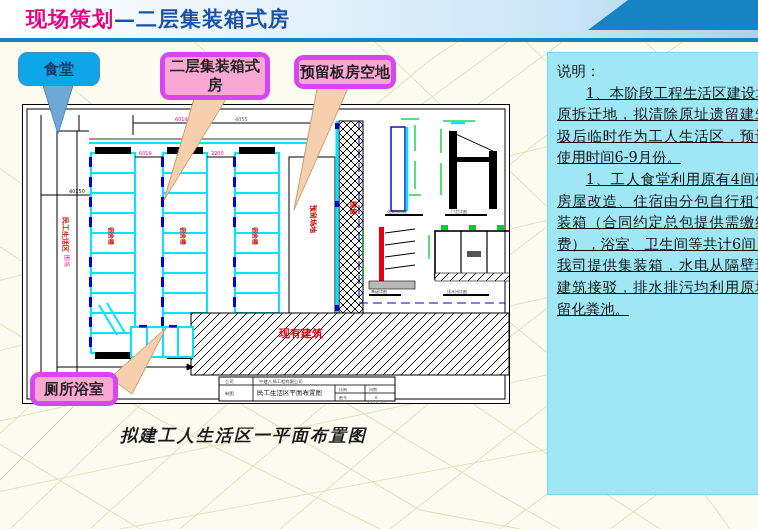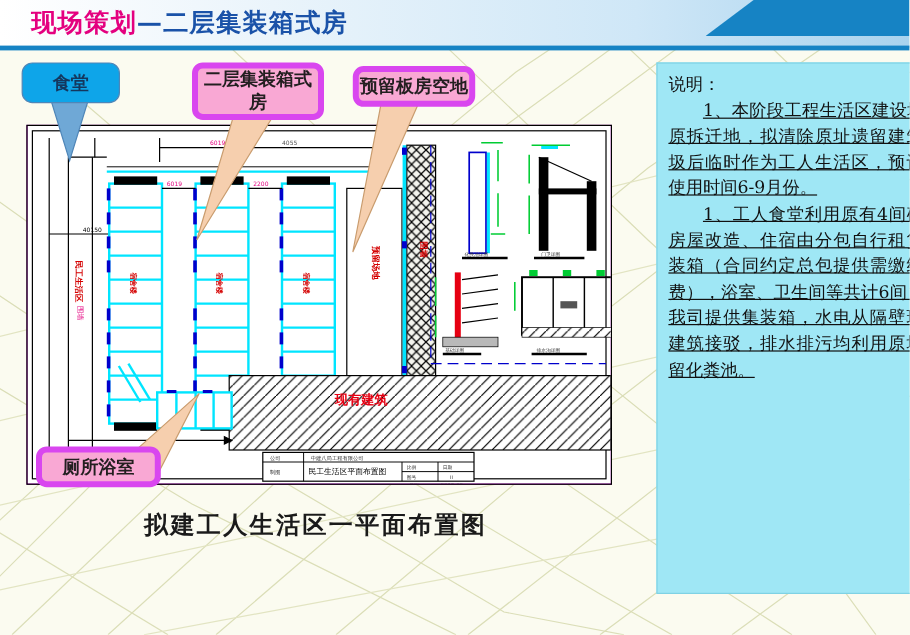--- a/index.html
+++ b/index.html
@@ -26,30 +26,31 @@
     position:absolute;left:26px;top:5px;z-index:7;
     font-family:"DejaVu Serif","Liberation Serif",serif;
     font-size:21px;font-weight:bold;white-space:nowrap;letter-spacing:1px;
   }
   #title .t-red{color:#e4007f;margin-top:36px;}
   #title .t-blue{color:#1a52a8;}
 
   
   #drawing-panel{
     position:absolute;left:22px;top:104px;width:488px;height:300px;z-index:2;
-    background:#a21caf;border:1px solid #000;box-sizing:border-box;
+    background:#0ea5e9;border:1px solid #000;box-sizing:border-box;
   }
   #drawing-svg{position:absolute;left:0;top:0;}
 
   
   #drawing-caption{
     position:absolute;left:120px;top:424px;z-index:6;
     font-family:"DejaVu Serif","Liberation Serif",serif;
-    font-size:20px;font-weight:bold;color:#1a1a1a;letter-spacing:2px;
+    font-size:17px;font-weight:bold;color:#1a1a1a;letter-spacing:2px;
     white-space:nowrap;
+    font-style:italic;
   }
 
   
   #notes-panel{
     position:absolute;left:547px;top:52px;width:246px;height:443px;z-index:4;
     background:#9fe7f5;border:1px solid #7fd2e4;box-sizing:border-box;
     padding:8px 7px 6px 9px;
   }
   #notes-panel p{
     margin:0;
@@ -71,21 +72,21 @@
   }
   .callout.blue{
     background:#0ea5e9;border:1px solid #4f86b8;color:#14375e;
   }
   .callout.orange{
     background:#f9a8d4;border:5px solid #d946ef;color:#231f20;
   }
   #callout-canteen{left:18px;top:52px;width:82px;height:34px;}
   #callout-container{left:160px;top:52px;width:110px;height:48px;}
   #callout-reserve{left:294px;top:55px;width:102px;height:34px;}
-  #callout-toilet{left:30px;top:372px;width:104px;height:34px;text-align:right;}
+  #callout-toilet{left:30px;top:372px;width:88px;height:34px;text-align:right;}
   .callout-tails{position:absolute;inset:0;z-index:7;pointer-events:none;}
 </style>
 </head>
 <body>
 
 <svg id="bg-mesh" width="758" height="529">
   <rect x="0" y="0" width="758" height="529" fill="#fbfbf0"></rect>
   <g stroke="#d9dcb4" stroke-width="1" fill="none" opacity="0.95">
     <path d="M-40 520 L 180 300 L 400 120 L 620 -40"></path>
     <path d="M-40 470 L 200 250 L 430 60 L 640 -80"></path>

